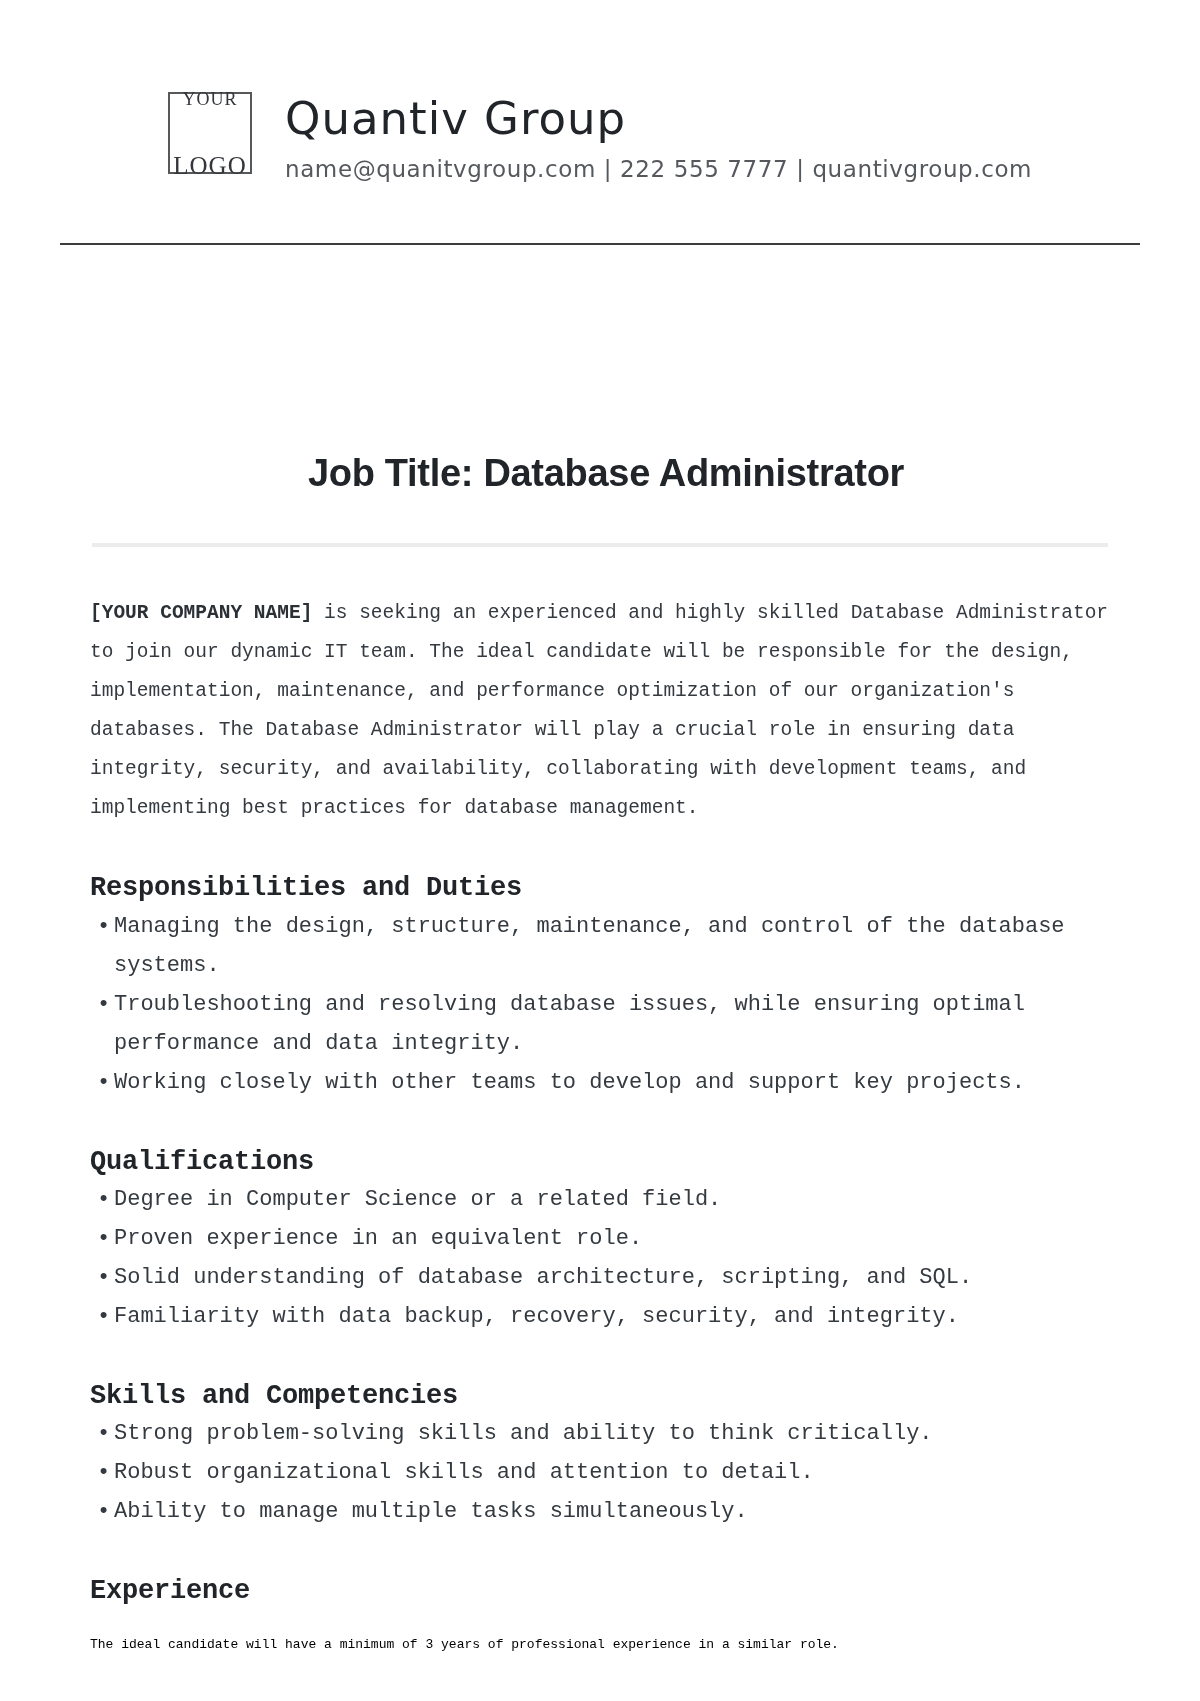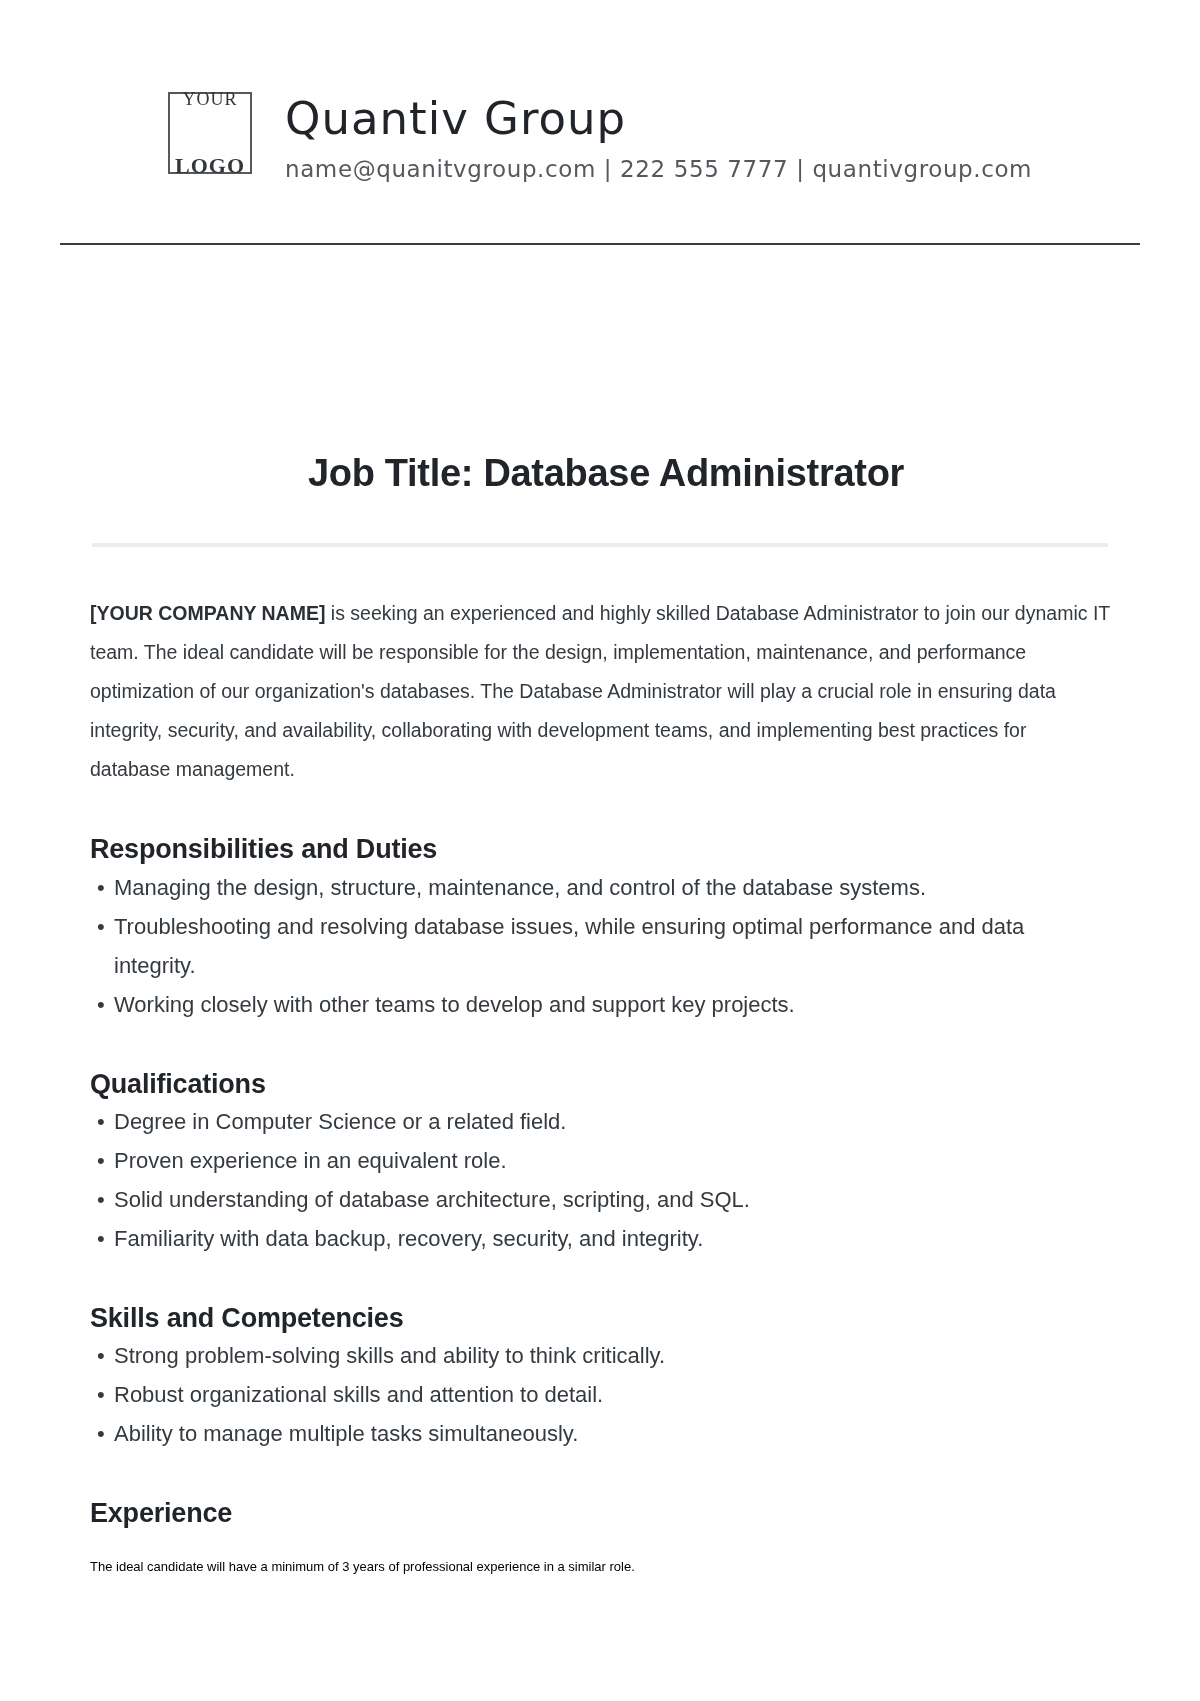--- a/index.html
+++ b/index.html
@@ -29,21 +29,21 @@
     display: flex;
     flex-direction: column;
     align-items: center;
     justify-content: center;
     flex: 0 0 auto;
     font-family: "Liberation Serif", serif;
     color: #33363a;
     gap: 44px;
   }
   .logo-line1 { font-size: 18px; letter-spacing: 1px; line-height: 22px; }
-  .logo-line2 { font-size: 22px; font-weight: 700; letter-spacing: 1px; line-height: 24px; }
+  .logo-line2 { font-size: 25px; font-weight: 400; letter-spacing: 1px; line-height: 24px; }
   .brand { display: flex; flex-direction: column; }
   .company-name {
     font-family: "DejaVu Sans", sans-serif;
     font-size: 45px;
     font-weight: 400;
     line-height: 54px;
     letter-spacing: 1px;
     color: #212529;
   }
   .contact-line {
@@ -76,20 +76,21 @@
     font-size: 38px;
     line-height: 46px;
     font-weight: 700;
     letter-spacing: -0.3px;
     color: #212529;
     padding-left: 12px;
   }
   .content {
     width: 1020px;
     margin-left: 90px;
+    font-family: Liberation Mono, monospace;
   }
   .intro {
     margin-top: 47px;
     font-size: 19.5px;
     line-height: 39px;
     color: #343a40;
   }
   .intro .lead { font-weight: 700; color: #2b3036; }
 
   .section { margin-top: 42px; }

